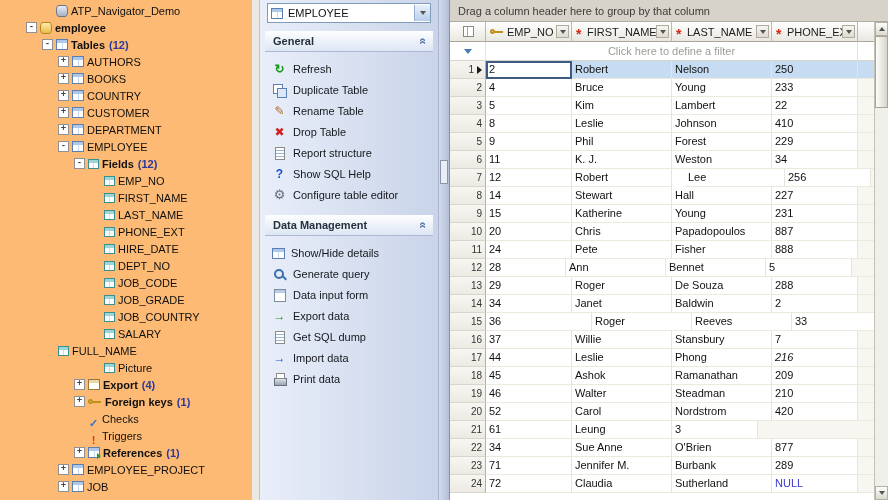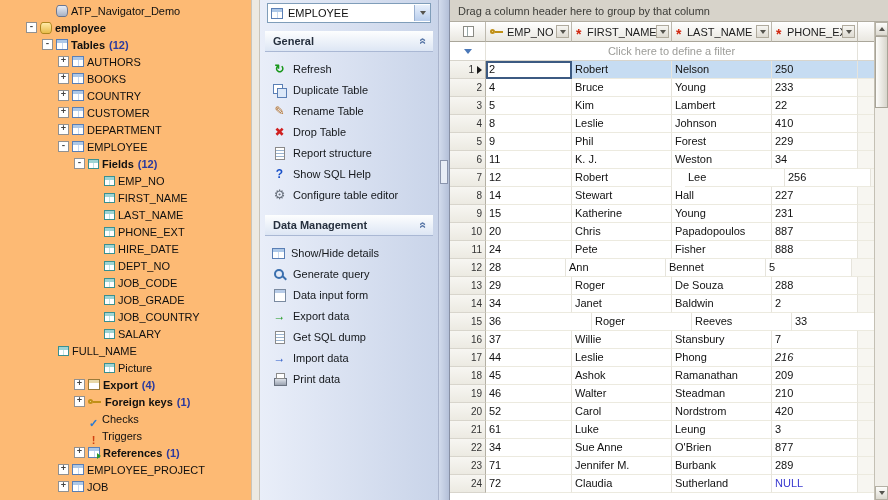--- a/index.html
+++ b/index.html
@@ -631,21 +631,20 @@
             <div class="gcell" style="width: 100px;">Carol</div>
             <div class="gcell" style="width: 100px;">Nordstrom</div>
             <div class="gcell" style="width: 86px;">420</div>
             <div class="gcell filler"></div>
           </div>
           <div class="grow">
             <div class="rncell" style="width: 36px;">
               <span class="rno">21</span>
             </div>
             <div class="gcell" style="width: 86px;">61</div>
-            <div class="gcell" style="width: 100px;">Luke</div>
             <div class="gcell" style="width: 100px;">Leung</div>
             <div class="gcell" style="width: 86px;">3</div>
             <div class="gcell filler"></div>
           </div>
           <div class="grow">
             <div class="rncell" style="width: 36px;">
               <span class="rno">22</span>
             </div>
             <div class="gcell" style="width: 86px;">34</div>
             <div class="gcell" style="width: 100px;">Sue Anne</div>

